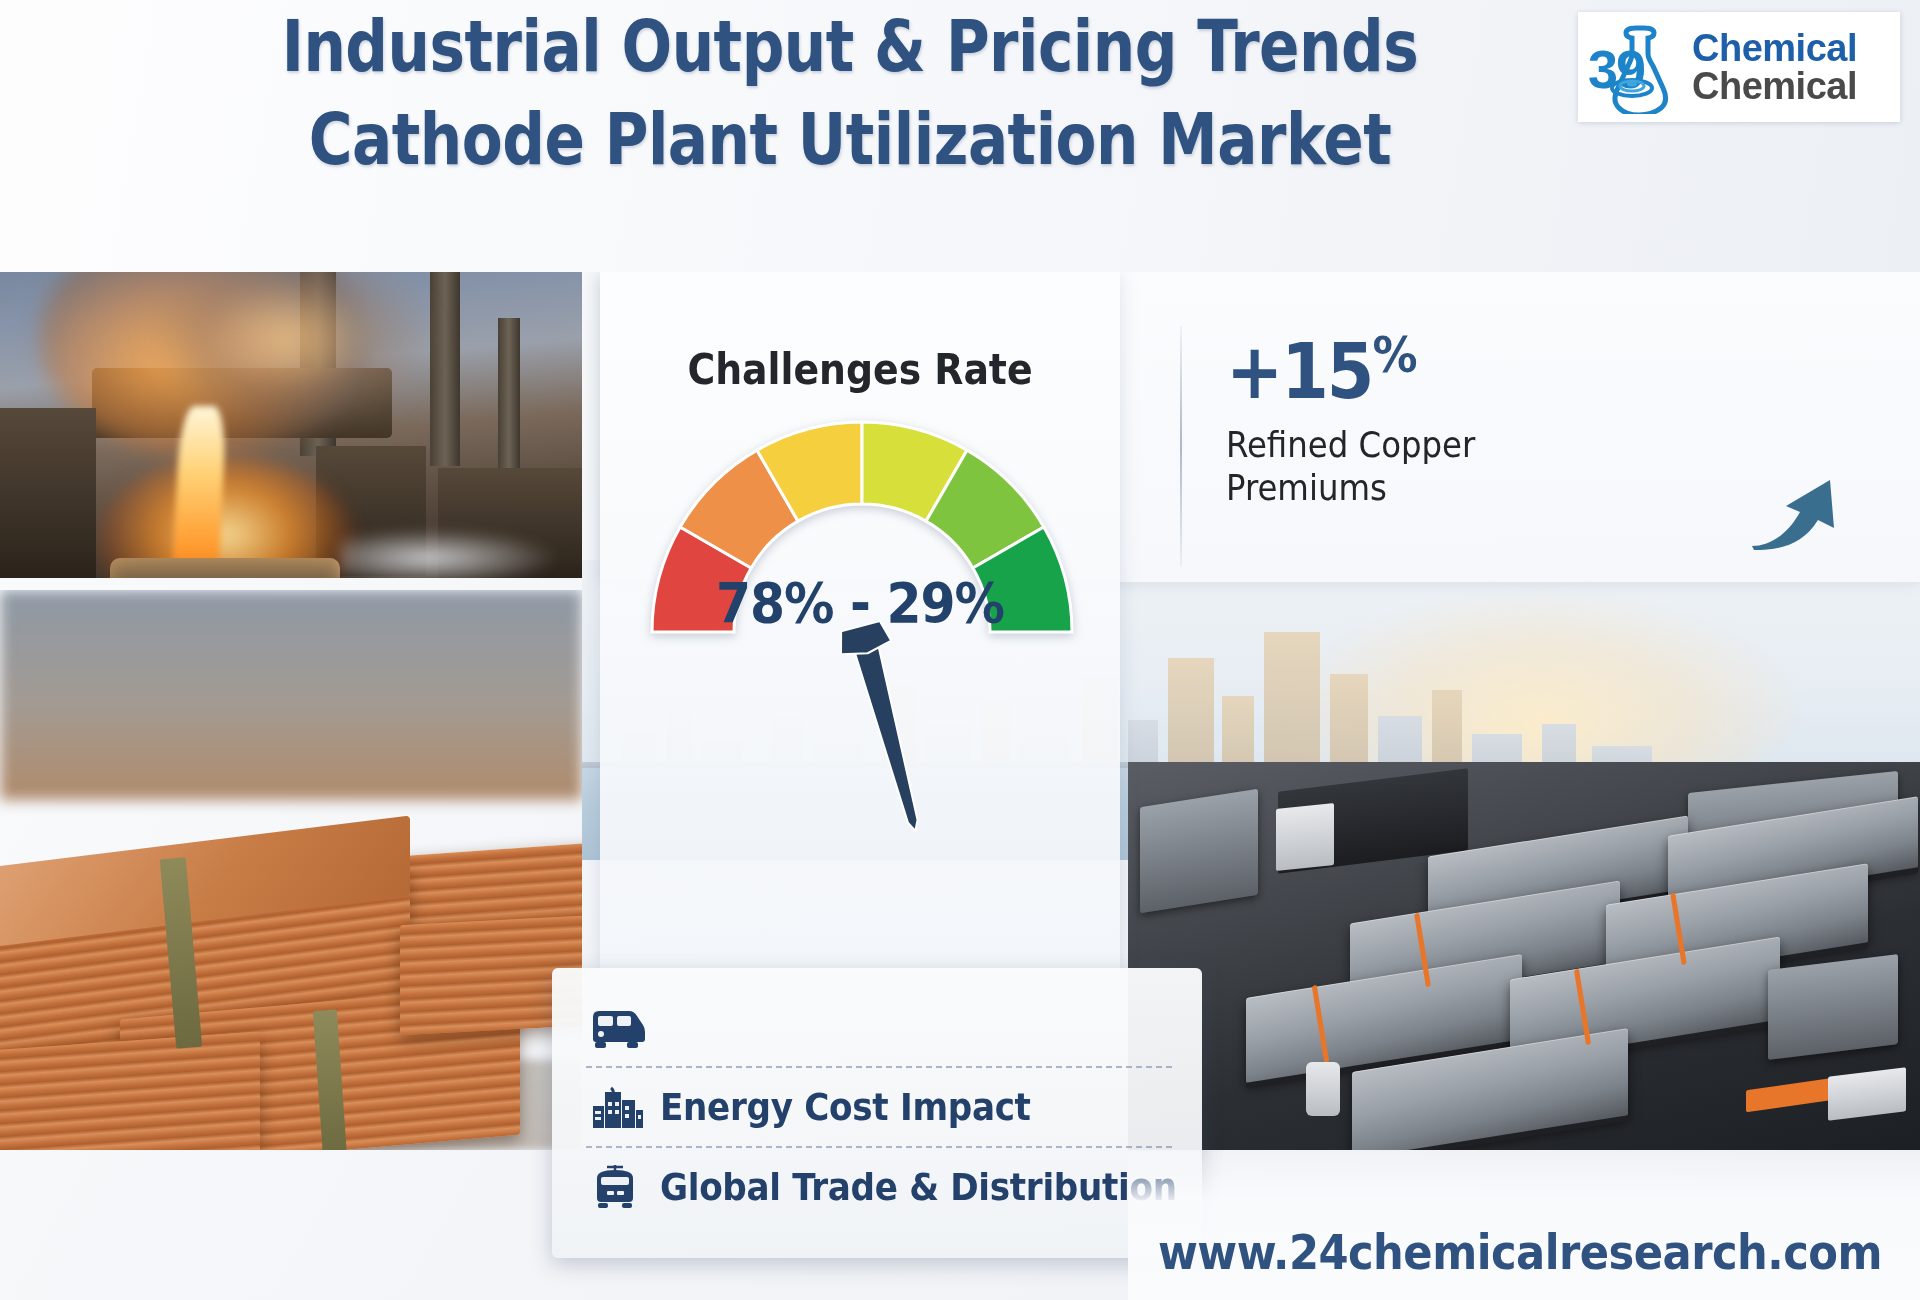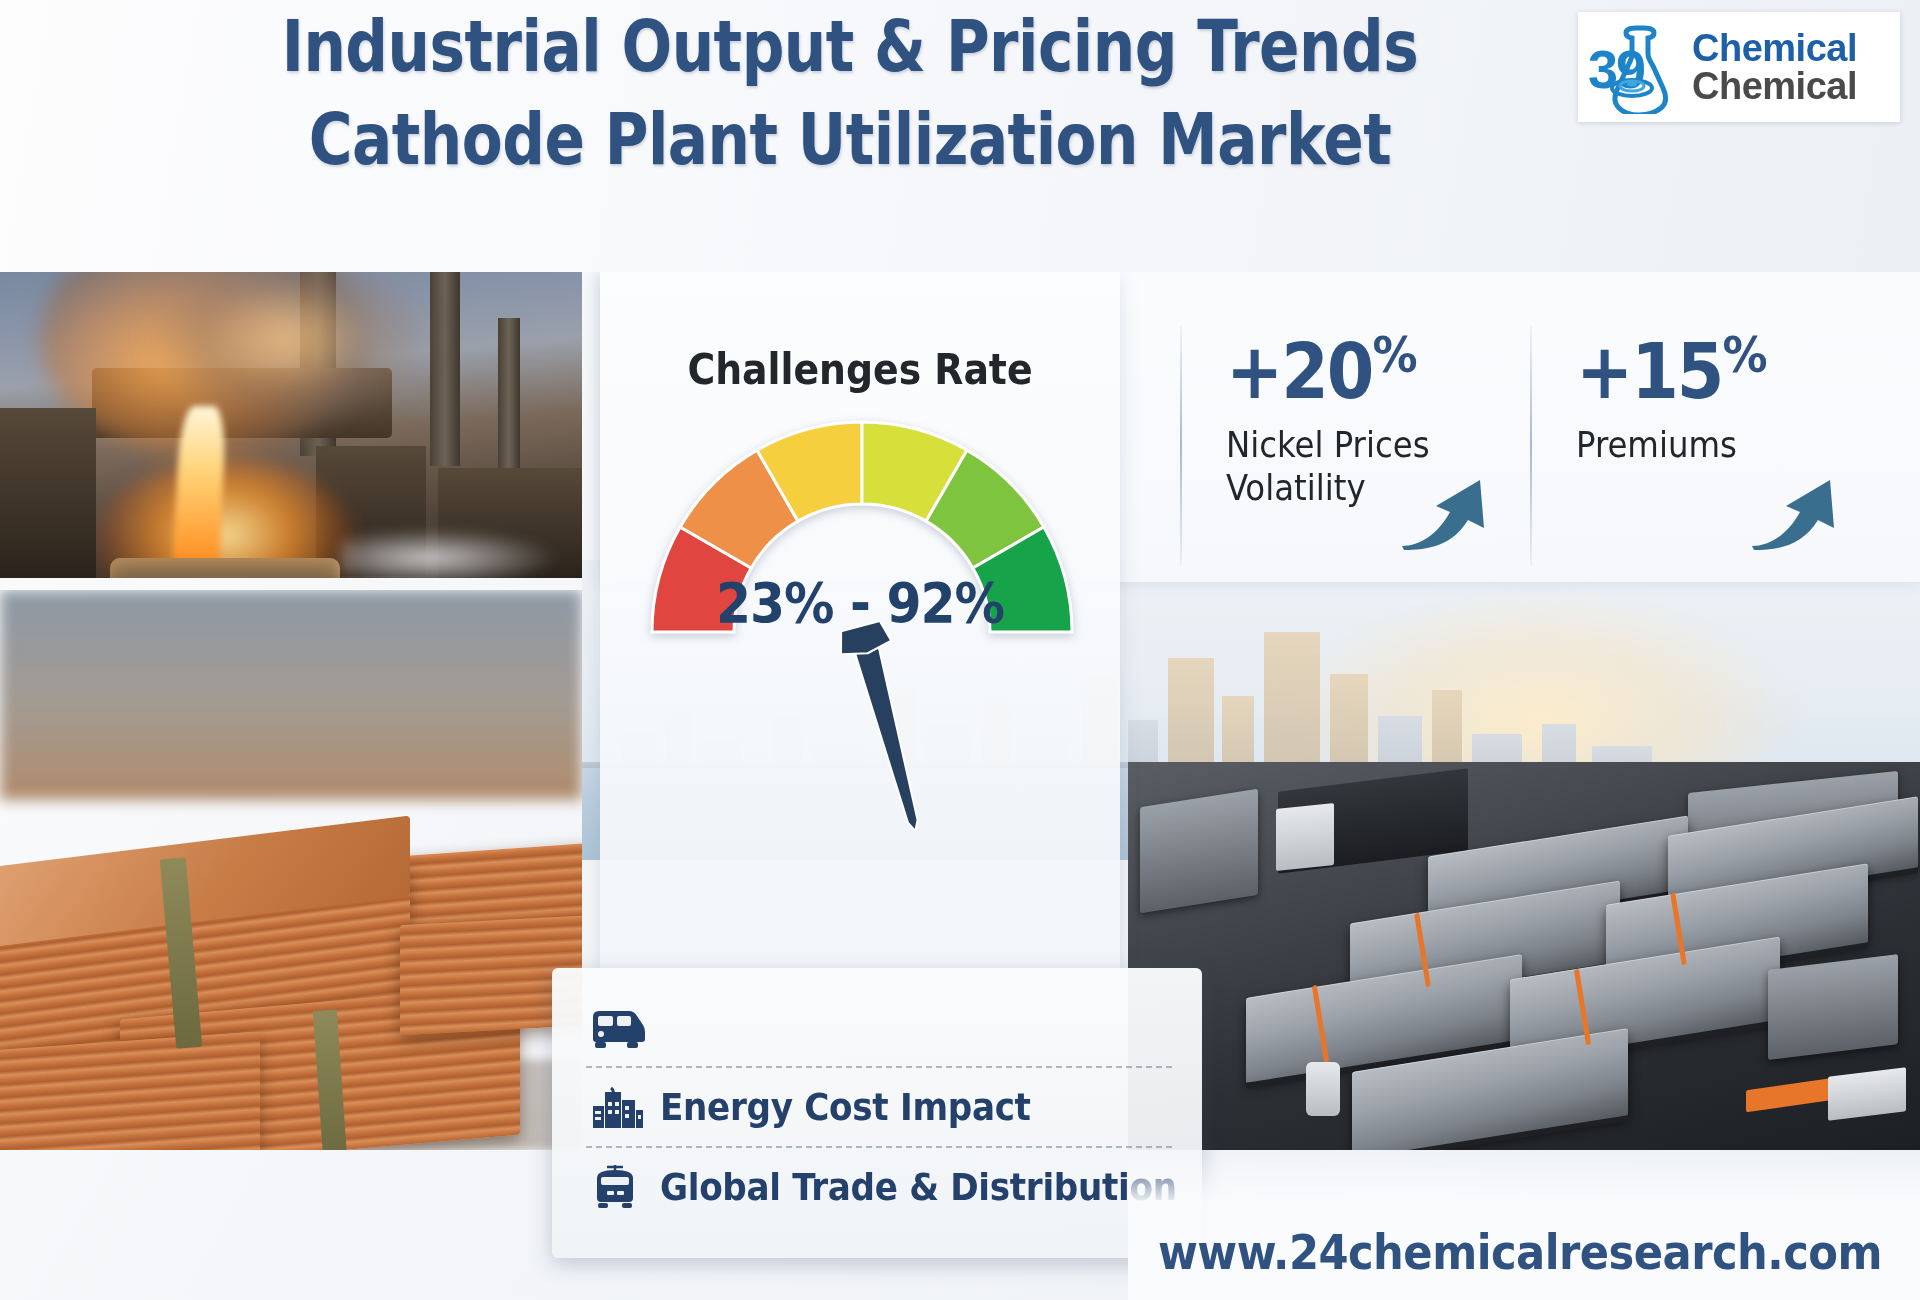--- a/index.html
+++ b/index.html
@@ -285,40 +285,30 @@
 
   <div class="needle">
     <svg width="452" height="250" viewBox="0 0 452 250" style="overflow:visible;">
       <g transform="translate(226,232) rotate(75)">
         <path d="M 0 -13 L 196 -5 L 206 0 L 196 5 L 0 13 Z" fill="#27405f" stroke="#ffffff" stroke-width="2" stroke-linejoin="round"></path>
         <path d="M -6 -20 L 16 -26 L 22 0 L 16 26 L -6 20 Z" fill="#27405f" stroke="#ffffff" stroke-width="2" stroke-linejoin="round"></path>
       </g>
     </svg>
   </div>
 
-  <div class="gauge-value">23% - 92%</div>
+  <div class="gauge-value">78% - 29%</div>
 
   <div class="stats">
 
-    <div class="stat">
-      <div class="divider"></div>
-      <div class="stat-num"><span>+20</span><span class="pct">%</span></div>
-      <div class="stat-label">
-        <div>Nickel Prices</div>
-        <div>Volatility</div>
-      </div>
-      <svg class="stat-arrow" viewBox="0 0 110 78">
-        <path d="M4 74 C 22 74, 40 62, 52 40 L 38 34 L 82 8 L 86 56 L 70 48 C 54 74, 30 78, 6 78 Z" fill="#3a6e8f"></path>
-      </svg>
-    </div>
 
     <div class="stat">
       <div class="divider"></div>
       <div class="stat-num"><span>+15</span><span class="pct">%</span></div>
       <div class="stat-label">
+        <div>Refined Copper</div>
         <div>Premiums</div>
       </div>
       <svg class="stat-arrow" viewBox="0 0 110 78">
         <path d="M4 74 C 22 74, 40 62, 52 40 L 38 34 L 82 8 L 86 56 L 70 48 C 54 74, 30 78, 6 78 Z" fill="#3a6e8f"></path>
       </svg>
     </div>
 
   </div>
 
   <div class="listcard">

